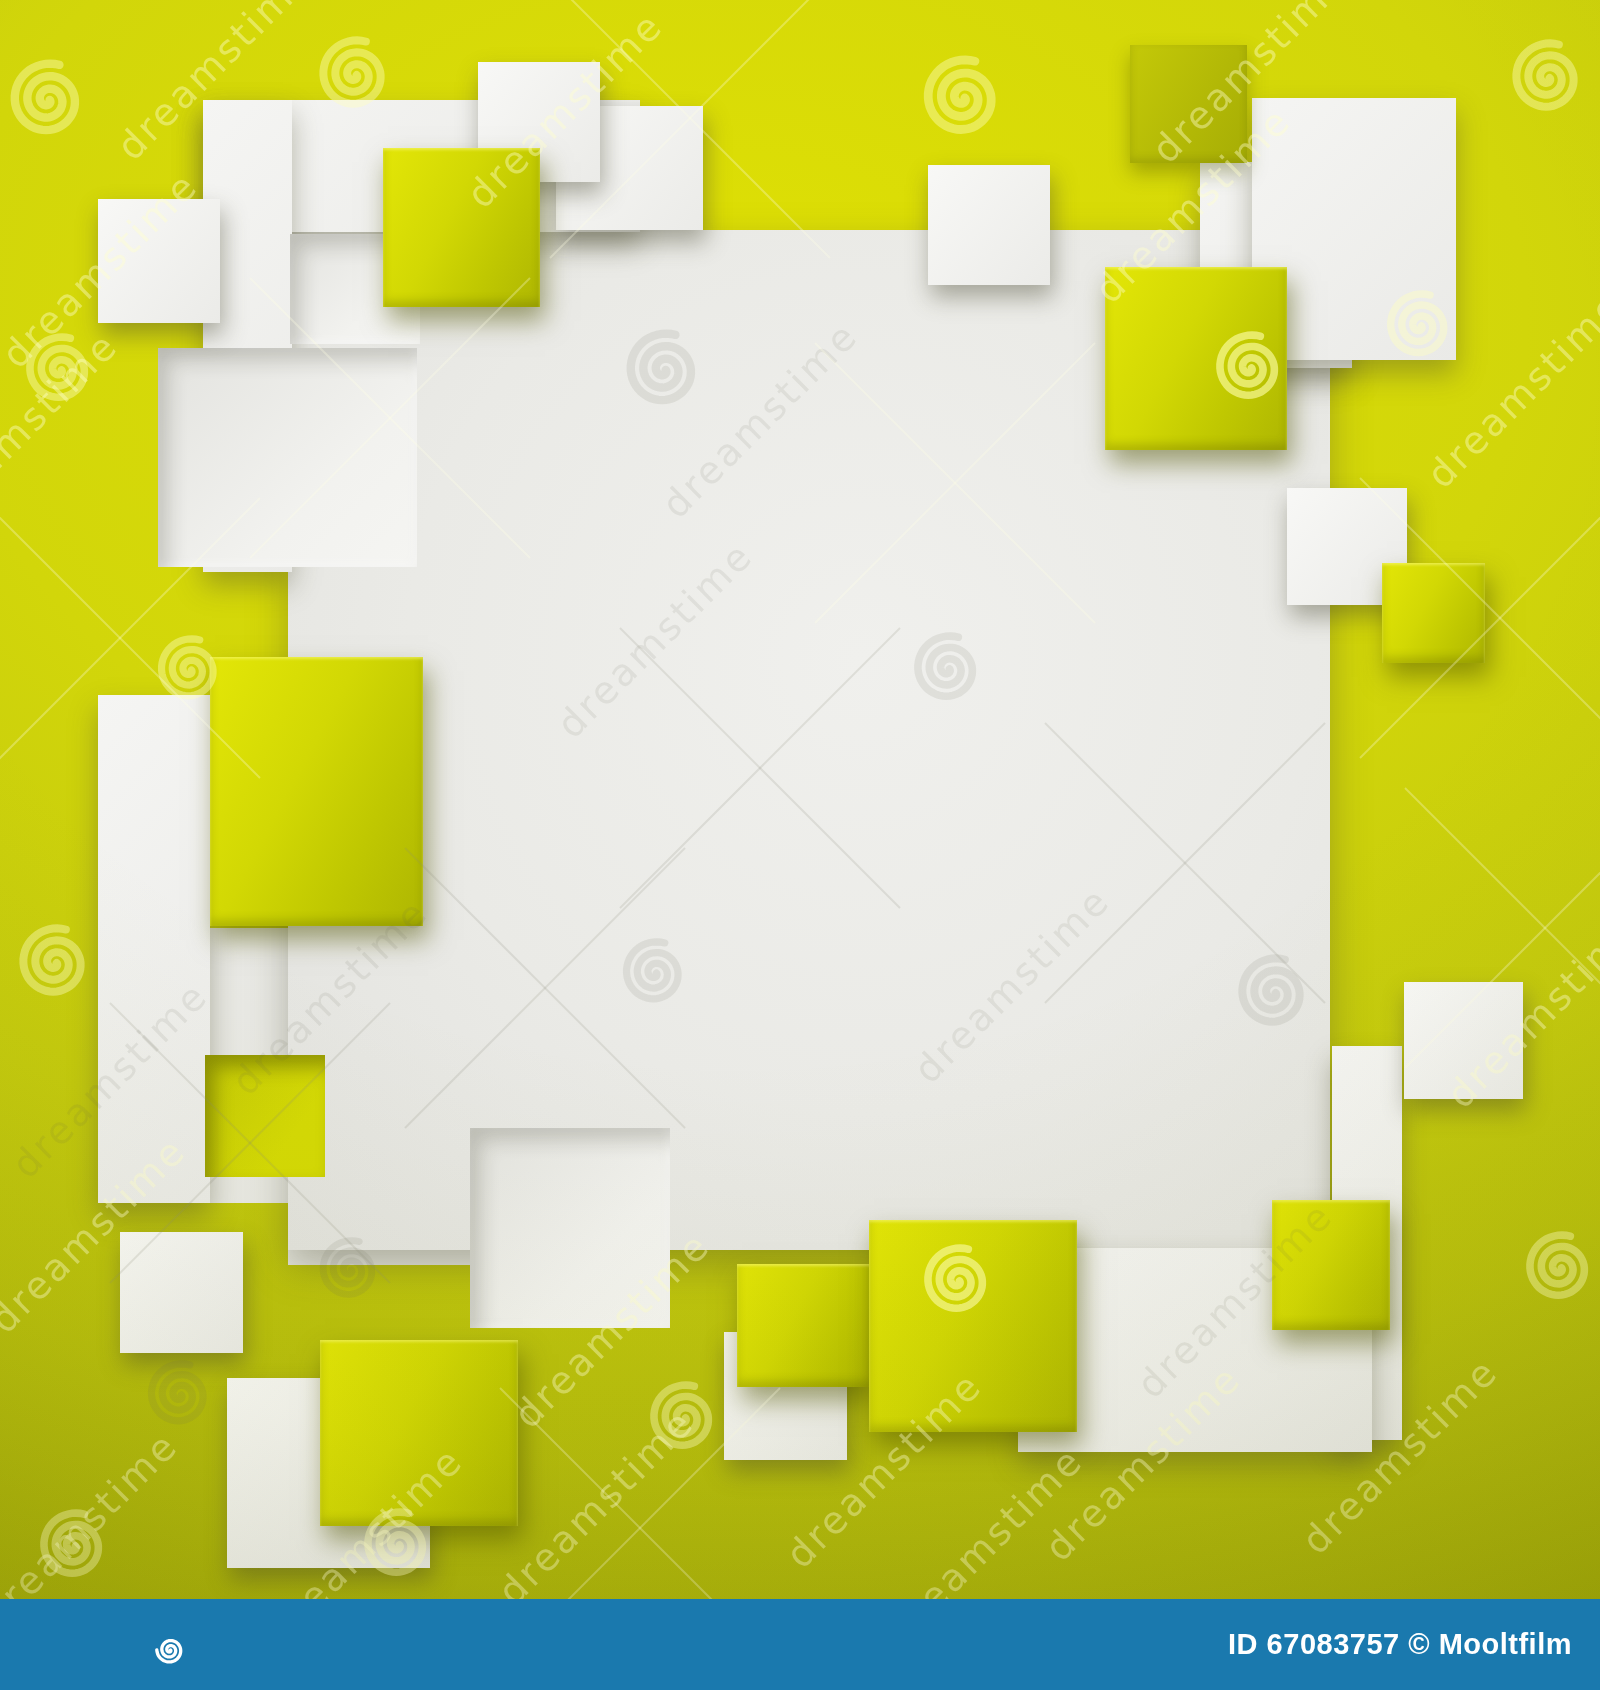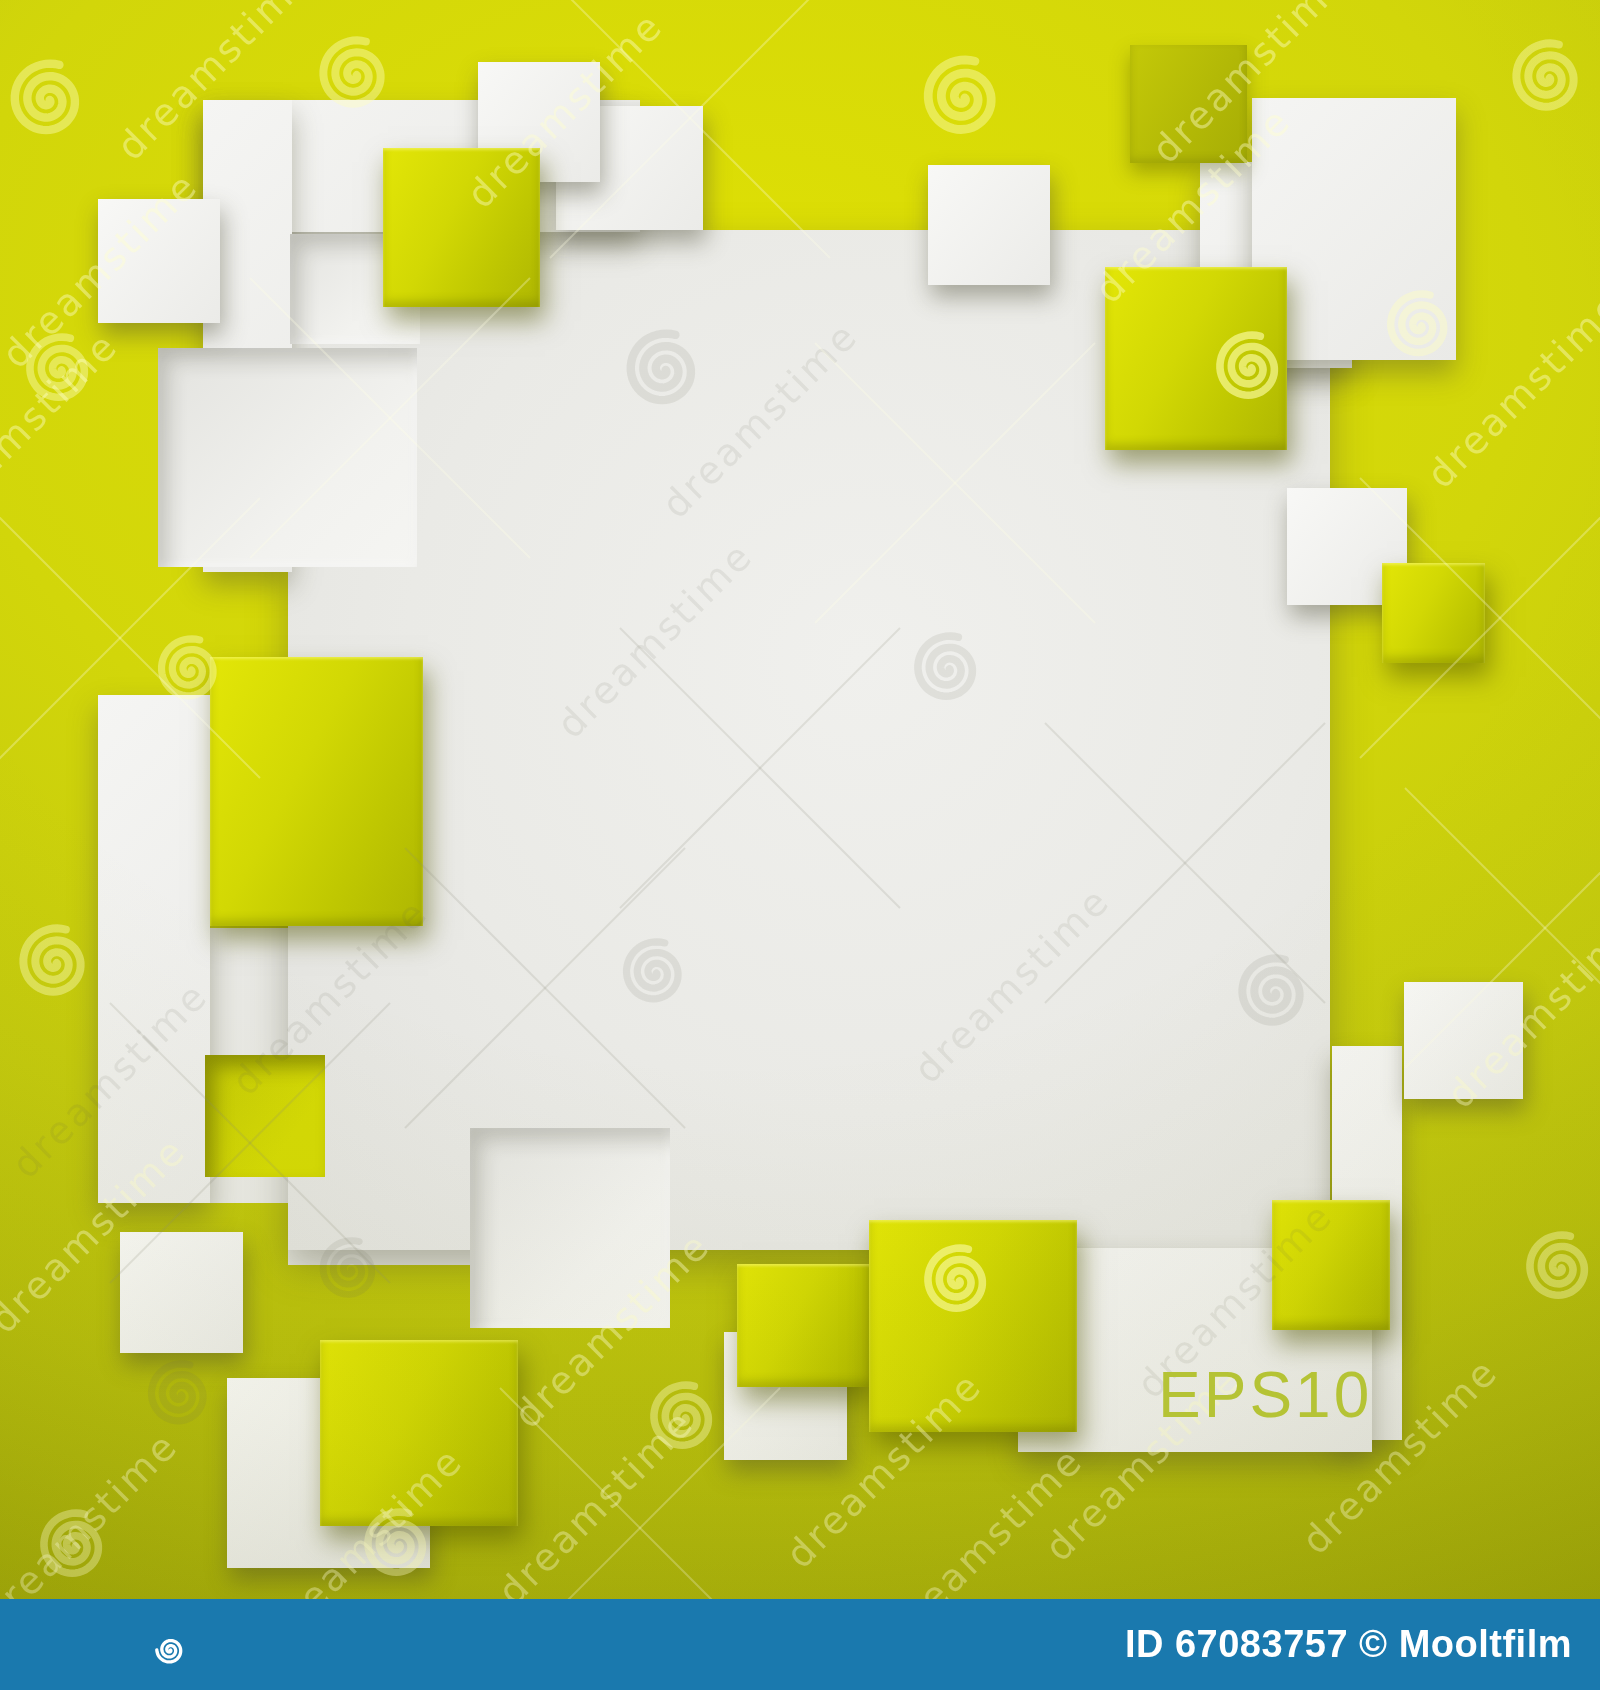--- a/index.html
+++ b/index.html
@@ -45,21 +45,21 @@
       background:radial-gradient(ellipse 125% 100% at 46% 24%,
         rgba(255,255,190,0) 42%, rgba(120,124,8,.06) 68%, rgba(70,74,6,.20) 100%);}
   
   #footer{position:absolute;left:0;top:1599px;width:1600px;height:91px;background:#1a79ae;
       display:flex;align-items:center;justify-content:space-between;
       padding:0 28px;box-sizing:border-box;}
   .logo{position:relative;color:#ffffff;font-family:"DejaVu Sans",sans-serif;
       font-size:40px;font-weight:400;letter-spacing:0px;padding-top:10px;}
   .logo-spiral{position:absolute;left:127px;top:-12px;}
   .credit{color:#ffffff;font-family:"Liberation Sans",sans-serif;
-      font-size:38px;font-weight:700;letter-spacing:0.5px;}
+      font-size:29px;font-weight:700;letter-spacing:0.5px;}
 </style>
 </head>
 <body>
 
 <div id="stage">
   <div id="art-bg"></div>
   <div id="art">
       <div class="shape kind-panel-flat" style="left: 210px; top: 928px; width: 260px; height: 275px;"></div>
       <div class="shape kind-panel-flat" style="left: 288px; top: 1060px; width: 182px; height: 205px;"></div>
       <div class="shape kind-panel-main" style="left: 288px; top: 230px; width: 1042px; height: 1020px;"></div>
@@ -216,21 +216,20 @@
       <div class="wm-cross" style="left: 545px; top: 990px;"><svg width="300" height="300" viewBox="0 0 300 300">
     <line x1="10" y1="10" x2="290" y2="290" stroke="rgba(140,140,120,.18)" stroke-width="2"></line>
     <line x1="290" y1="10" x2="10" y2="290" stroke="rgba(140,140,120,.18)" stroke-width="2"></line>
         </svg></div>
       <div class="wm-cross" style="left: 250px; top: 1145px;"><svg width="300" height="300" viewBox="0 0 300 300">
     <line x1="10" y1="10" x2="290" y2="290" stroke="rgba(140,140,120,.18)" stroke-width="2"></line>
     <line x1="290" y1="10" x2="10" y2="290" stroke="rgba(140,140,120,.18)" stroke-width="2"></line>
         </svg></div>
     </div>
   <div id="vignette"></div>
-  <div class="eps-label">EPS10</div>
   <div id="footer">
     <div class="logo">
       <span class="logo-spiral"><svg width="30" height="30" viewBox="0 0 100 100">
     <polyline points="52.0,50.0 52.3,50.3 52.5,50.6 52.7,51.0 52.9,51.4 53.0,51.9 53.0,52.4 52.9,52.9 52.7,53.4 52.5,54.0 52.2,54.5 51.8,55.0 51.2,55.5 50.7,55.9 50.0,56.2 49.3,56.5 48.5,56.6 47.7,56.7 46.8,56.7 45.9,56.5 45.0,56.3 44.1,55.9 43.3,55.4 42.5,54.7 41.7,54.0 41.0,53.1 40.4,52.2 40.0,51.1 39.6,50.0 39.4,48.8 39.3,47.6 39.3,46.3 39.5,45.0 39.9,43.7 40.5,42.4 41.2,41.2 42.0,40.0 43.0,38.9 44.2,37.9 45.5,37.1 46.9,36.4 48.4,35.8 50.0,35.4 51.7,35.2 53.4,35.2 55.1,35.4 56.9,35.8 58.6,36.4 60.2,37.2 61.8,38.2 63.3,39.4 64.6,40.8 65.9,42.4 66.9,44.1 67.7,46.0 68.4,47.9 68.8,50.0 69.0,52.1 68.9,54.3 68.6,56.5 68.0,58.7 67.2,60.8 66.1,62.8 64.8,64.8 63.2,66.6 61.4,68.2 59.5,69.6 57.3,70.9 55.0,71.8 52.5,72.6 50.0,73.0 47.4,73.2 44.7,73.0 42.1,72.6 39.5,71.8 37.0,70.7 34.5,69.4 32.3,67.7 30.1,65.8 28.2,63.7 26.6,61.3 25.2,58.7 24.1,55.9 23.3,53.0 22.8,50.0 22.7,46.9 22.9,43.8 23.5,40.7 24.4,37.7 25.7,34.7 27.3,31.9 29.3,29.3 31.5,26.9 34.1,24.7 36.9,22.8 39.9,21.2 43.1,20.0 46.5,19.1 50.0,18.6 53.5,18.5 57.1,18.8 60.7,19.5 64.1,20.6 67.5,22.1 70.7,24.0 73.7,26.3 76.4,28.9 78.9,31.9 81.0,35.1 82.8,38.5 84.1,42.2 85.1,46.0 85.6,50.0 85.7,54.0 85.3,58.1 84.5,62.1 83.2,66.0 81.4,69.7 79.2,73.3 76.7,76.7 73.7,79.7 70.4,82.4 66.7,84.8 62.8,86.7 58.7,88.2 54.4,89.3 50.0,89.8 45.5,89.8 41.0,89.4 36.6,88.4 32.2,86.9 28.0,85.0 24.1,82.5 20.4,79.6 17.0,76.3 14.0,72.6 11.4,68.6 9.3,64.2 7.7,59.7 6.6,54.9 6.0,50.0" fill="none" stroke="#ffffff" stroke-width="11" stroke-linecap="round"></polyline>
           </svg></span>
     </div>
     <div class="credit">ID 67083757 © Mooltfilm</div>
   </div>
 </div>
 

